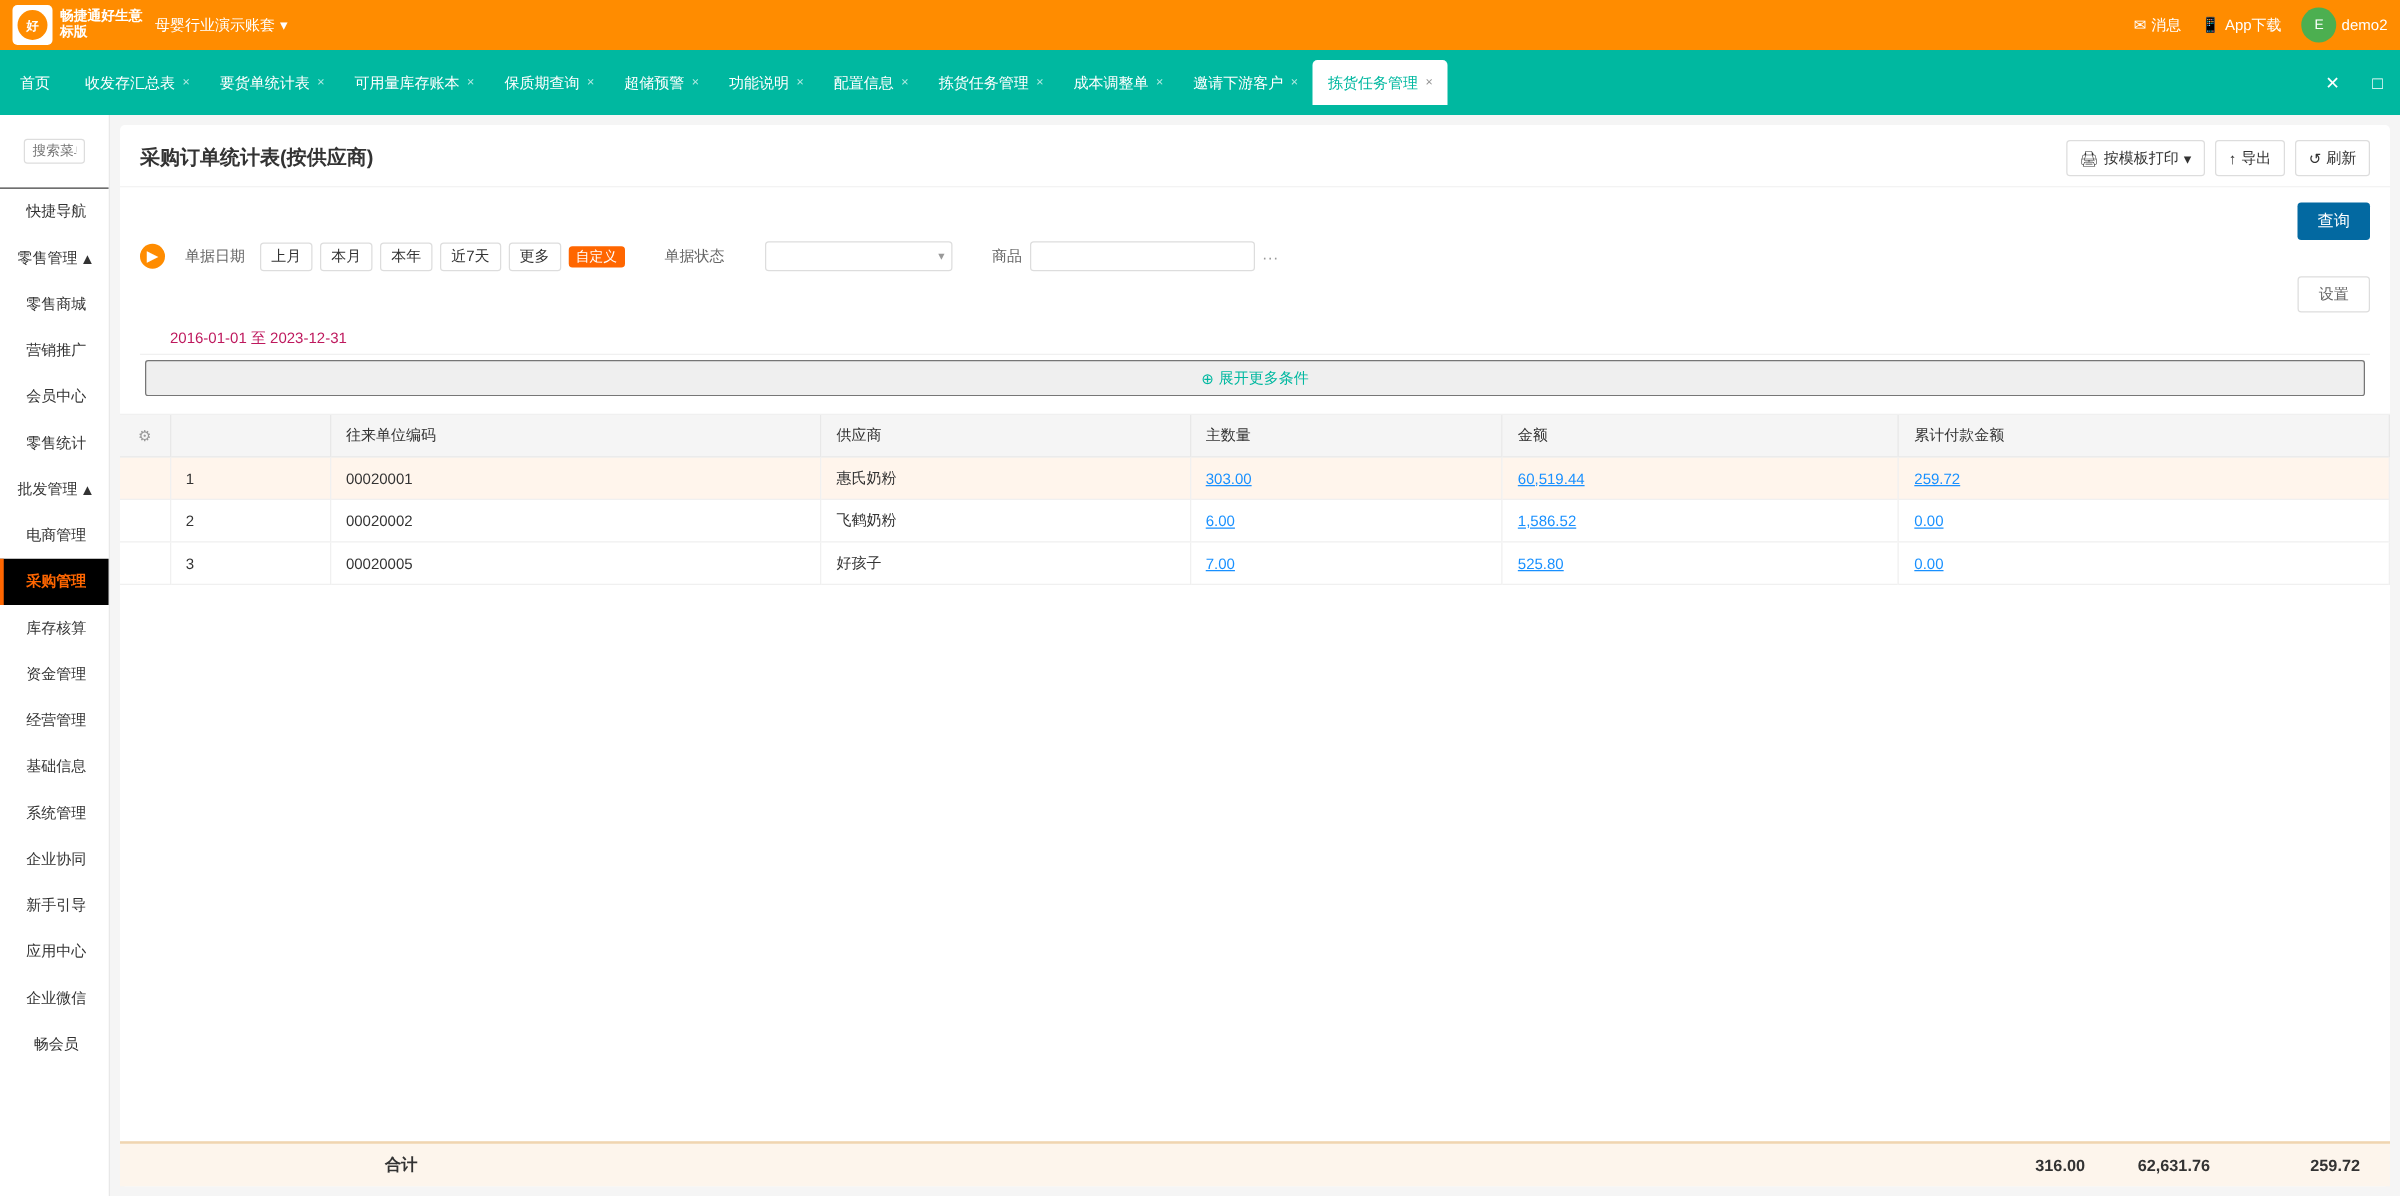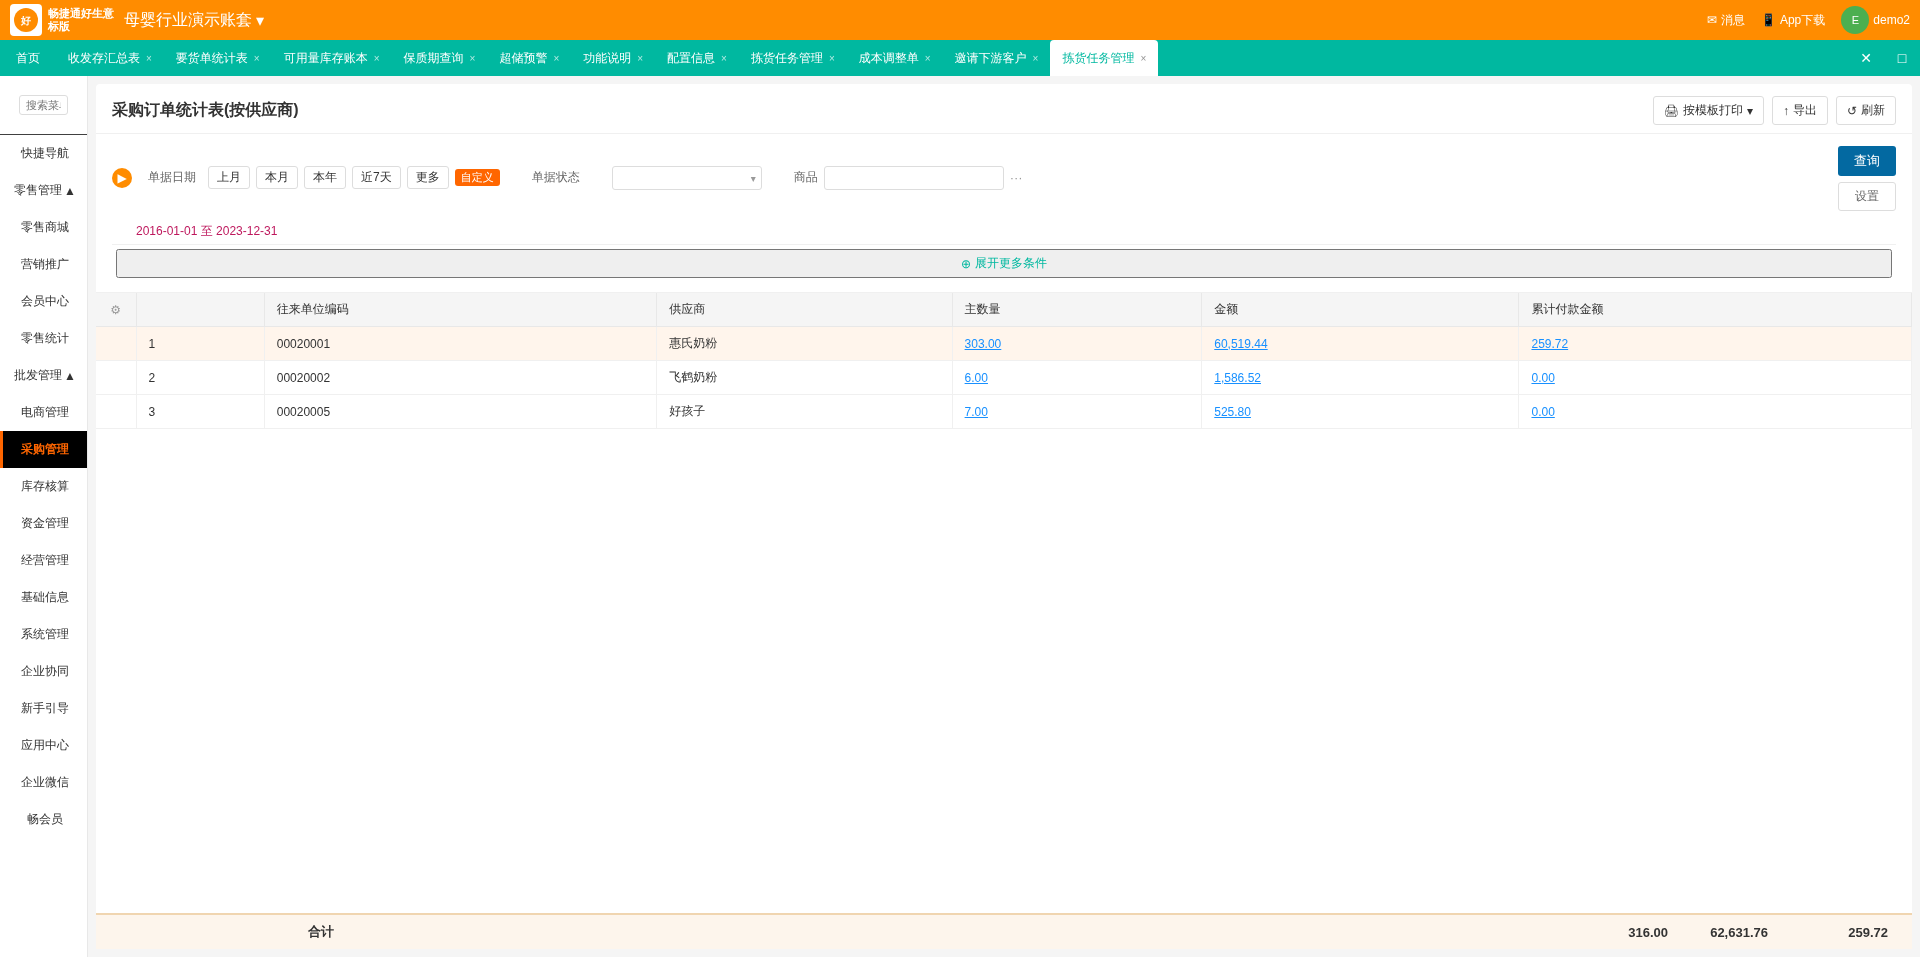--- a/index.html
+++ b/index.html
@@ -4,27 +4,27 @@
   <style>
     * { box-sizing: border-box; margin: 0; padding: 0; }
     body { font-family: 'Microsoft YaHei', Arial, sans-serif; font-size: 13px; background: #f5f5f5; display: flex; flex-direction: column; height: 957px; overflow: hidden; }
 
     
     .top-bar { height: 40px; background: #ff8c00; display: flex; align-items: center; padding: 0 10px; gap: 10px; flex-shrink: 0; }
     .logo-area { display: flex; align-items: center; gap: 6px; color: white; font-weight: bold; font-size: 14px; min-width: 80px; }
     .logo-icon { width: 32px; height: 32px; background: white; border-radius: 4px; display: flex; align-items: center; justify-content: center; }
     .logo-icon svg { width: 28px; height: 28px; }
     .logo-text { color: white; font-size: 11px; line-height: 1.2; }
-    .workspace-selector { display: flex; align-items: center; gap: 4px; color: white; font-size: 16px; cursor: pointer; flex: 1; }
+    .workspace-selector { display: flex; align-items: center; gap: 4px; color: white; font-size: 12px; cursor: pointer; flex: 1; }
     .top-right { display: flex; align-items: center; gap: 16px; margin-left: auto; }
     .top-right-item { display: flex; align-items: center; gap: 4px; color: white; font-size: 12px; cursor: pointer; }
     .user-avatar { width: 28px; height: 28px; border-radius: 50%; background: #4caf50; display: flex; align-items: center; justify-content: center; color: white; font-size: 11px; }
 
     
-    .main-nav { height: 36px; background: #00b8a0; display: flex; align-items: center; flex-shrink: 0; overflow: hidden; }
+    .main-nav { height: 52px; background: #00b8a0; display: flex; align-items: center; flex-shrink: 0; overflow: hidden; }
     .nav-tab { padding: 0 12px; height: 36px; display: flex; align-items: center; color: white; font-size: 12px; cursor: pointer; white-space: nowrap; position: relative; gap: 4px; }
     .nav-tab.home { padding: 0 16px; }
     .nav-tab .close-x { font-size: 10px; opacity: 0.7; margin-left: 2px; }
     .nav-tab.active { background: white; color: #00b8a0; border-radius: 4px 4px 0 0; }
     .nav-tab.active .close-x { color: #666; }
     .nav-end { margin-left: auto; display: flex; align-items: center; gap: 0; }
     .nav-end-btn { width: 36px; height: 36px; display: flex; align-items: center; justify-content: center; color: white; cursor: pointer; font-size: 14px; }
 
     
     .main-layout { display: flex; flex: 1; overflow: hidden; }
@@ -60,21 +60,21 @@
     .date-range { color: #be185d; font-size: 12px; }
     .custom-badge { background: #ff6600; color: white; padding: 1px 6px; border-radius: 3px; font-size: 11px; }
     .filter-field { display: flex; align-items: center; gap: 6px; }
     .filter-select { padding: 4px 24px 4px 8px; border: 1px solid #ddd; border-radius: 3px; font-size: 12px; color: #333; background: white; cursor: pointer; min-width: 150px; appearance: none; position: relative; }
     .select-wrapper { position: relative; display: inline-flex; align-items: center; }
     .select-wrapper::after { content: '▾'; position: absolute; right: 6px; top: 50%; transform: translateY(-50%); font-size: 10px; color: #999; pointer-events: none; }
     .filter-input { padding: 4px 8px; border: 1px solid #ddd; border-radius: 3px; font-size: 12px; min-width: 200px; }
     .more-filter-btn { display: flex; align-items: center; gap: 4px; color: #00b8a0; font-size: 12px; cursor: pointer; width: 100%; justify-content: center; padding: 4px; }
     .expand-row { display: flex; align-items: center; justify-content: center; padding: 4px; border-top: 1px solid #f0f0f0; }
     .btn-query { background: #0369a1; color: white; border: none; padding: 6px 16px; border-radius: 3px; font-size: 13px; cursor: pointer; }
-    .btn-settings { background: white; color: #666; border: 1px solid #ddd; padding: 5px 12px; border-radius: 3px; font-size: 12px; cursor: pointer; }
+    .btn-settings { background: white; color: #666; border: 1px solid #ddd; padding: 5px 12px; border-radius: 3px; font-size: 12px; cursor: pointer; margin-top: 23px; }
     .query-actions { display: flex; flex-direction: column; gap: 6px; margin-left: auto; align-self: flex-start; padding-top: 2px; }
     .filter-toggle-btn { background: #ff8c00; color: white; border: none; width: 20px; height: 20px; border-radius: 50%; font-size: 12px; cursor: pointer; display: flex; align-items: center; justify-content: center; margin-right: 4px; flex-shrink: 0; }
 
     
     .table-container { flex: 1; overflow: auto; }
     table { width: 100%; border-collapse: collapse; font-size: 12px; }
     thead tr { background: #f5f5f5; border-bottom: 1px solid #e8e8e8; }
     thead th { padding: 8px 12px; text-align: left; color: #333; font-weight: normal; border-right: 1px solid #e8e8e8; white-space: nowrap; }
     thead th:first-child { width: 40px; text-align: center; }
     tbody tr { border-bottom: 1px solid #f0f0f0; }

